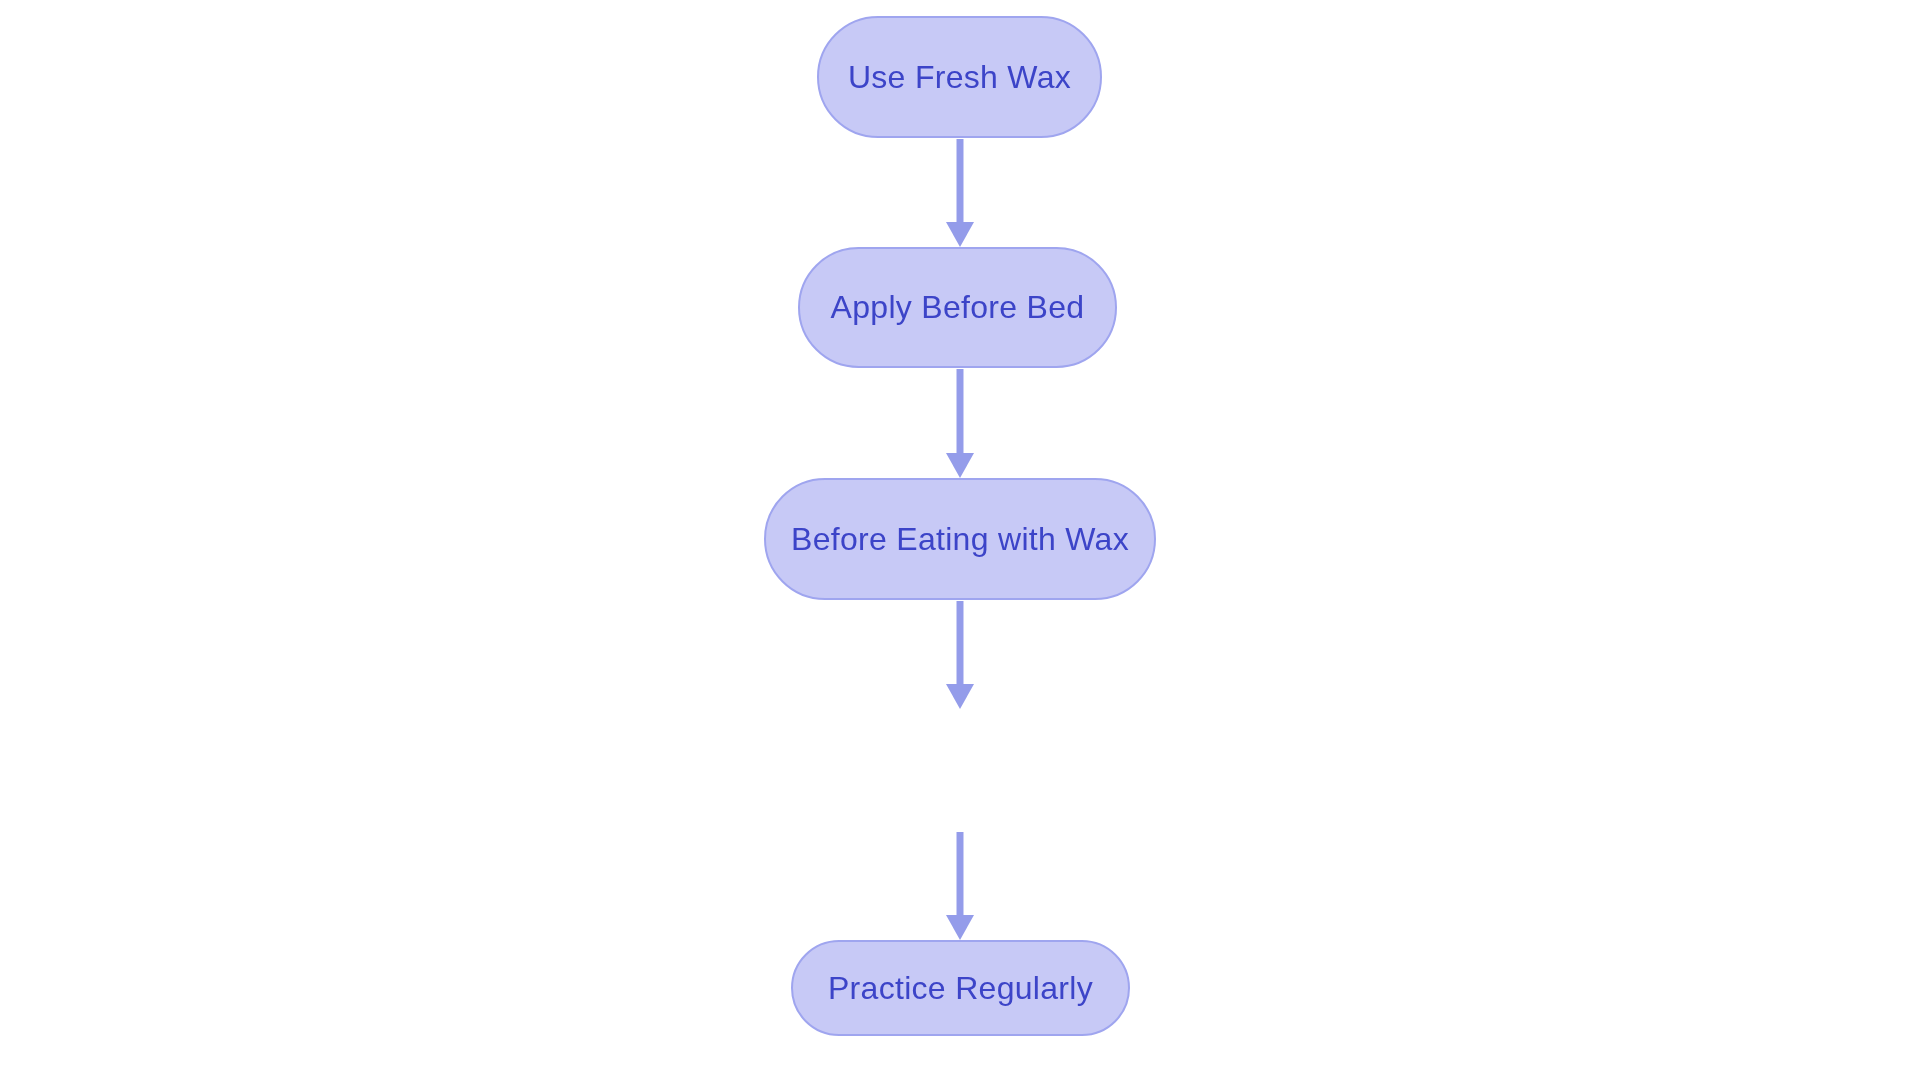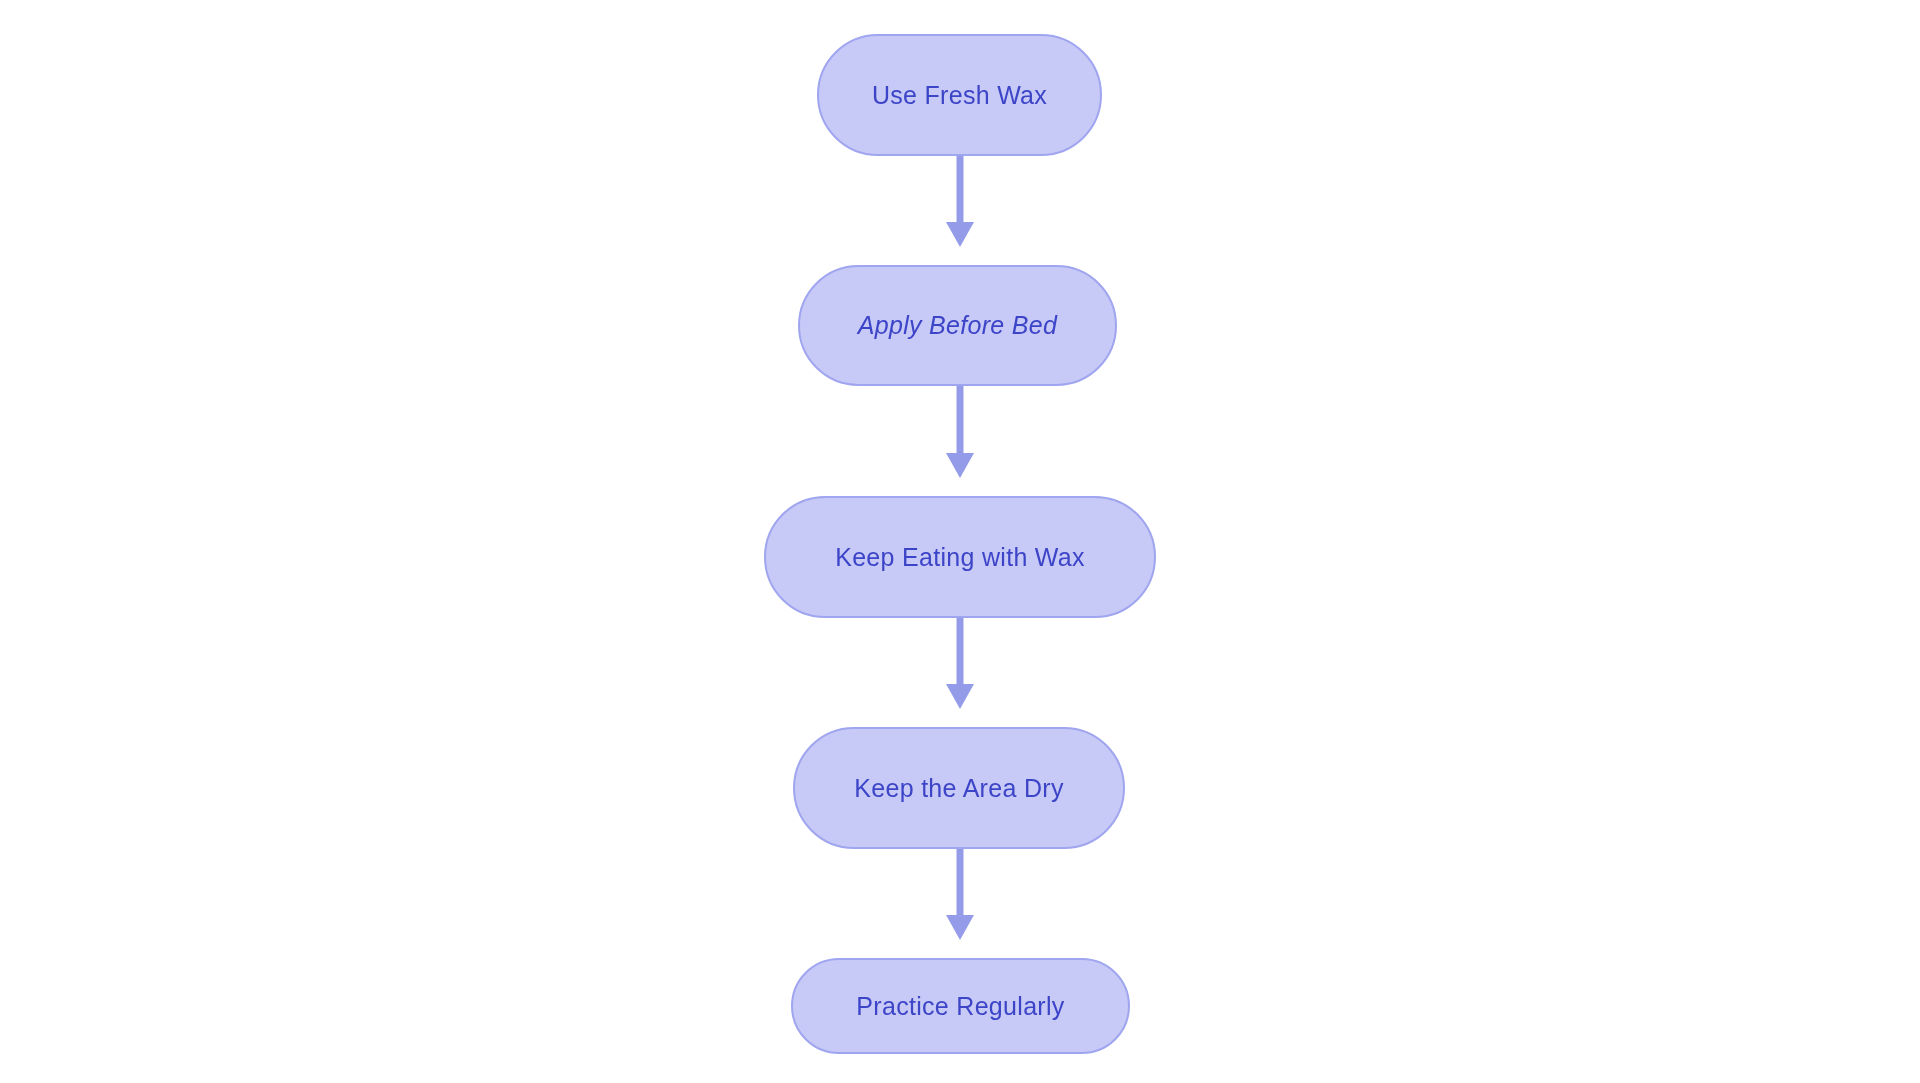--- a/index.html
+++ b/index.html
@@ -25,28 +25,27 @@
   }
   .node {
     position: absolute;
     display: flex;
     align-items: center;
     justify-content: center;
     background: var(--node-fill);
     border: 2px solid var(--node-border);
     border-radius: 61px;
     color: var(--node-text);
-    font-size: 25px;
+    font-size: 32px;
     letter-spacing: 0.3px;
     white-space: nowrap;
     text-align: center;
-    margin-top: 18px;
   }
   .n1 { left: 817px; top: 16px;  width: 285px; height: 122px; }
-  .n2 { left: 798px; top: 247px; width: 319px; height: 121px; font-style: italic; }
+  .n2 { left: 798px; top: 247px; width: 319px; height: 121px; }
   .n3 { left: 764px; top: 478px; width: 392px; height: 122px; }
   .n4 { left: 793px; top: 709px; width: 332px; height: 122px; }
   .n5 { left: 791px; top: 940px; width: 339px; height: 96px; }
   .edges {
     position: absolute;
     left: 0; top: 0;
     width: 1920px;
     height: 1083px;
     pointer-events: none;
   }
@@ -74,19 +73,18 @@
     <g>
       <line x1="960" y1="832" x2="960" y2="917"></line>
       <polygon points="946,915 974,915 960,940"></polygon>
     </g>
   </svg>
 
   <div class="node n1">Use Fresh Wax</div>
 
   <div class="node n2">Apply Before Bed</div>
 
-  <div class="node n3">Keep Eating with Wax</div>
+  <div class="node n3">Before Eating with Wax</div>
 
-  <div class="node n4">Keep the Area Dry</div>
 
   <div class="node n5">Practice Regularly</div>
 
 </div>
 
 </body></html>

